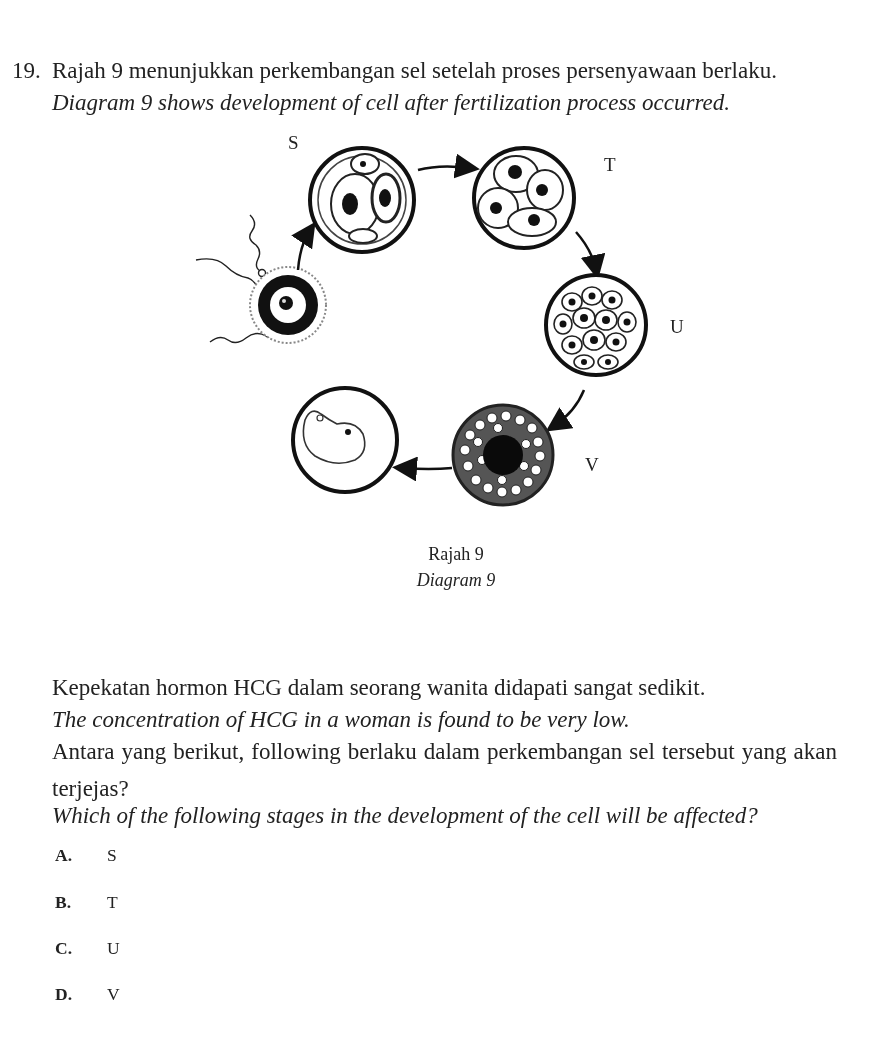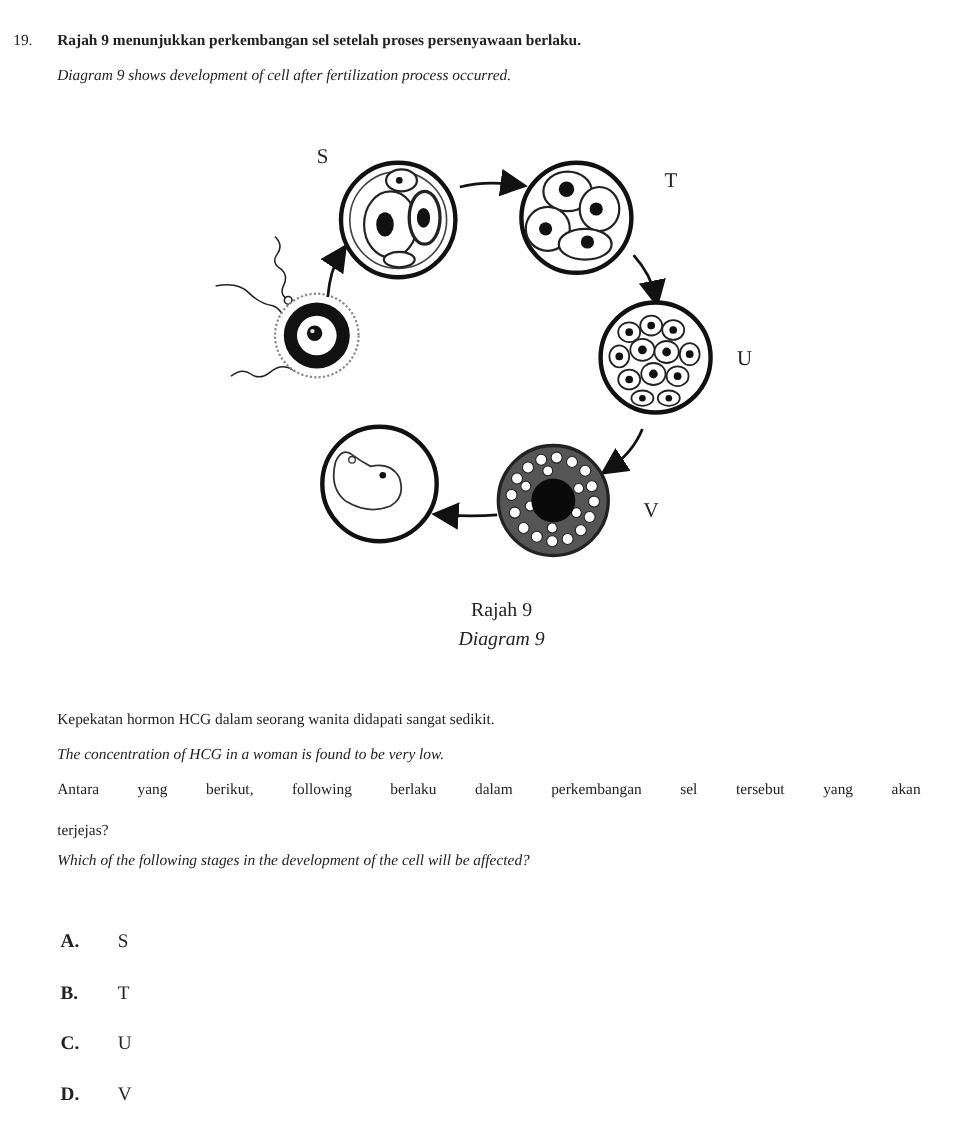--- a/index.html
+++ b/index.html
@@ -1,21 +1,21 @@
 <!DOCTYPE html>
 <html><head>
 <meta charset="utf-8">
 <style>
   html, body { margin: 0; padding: 0; background: #ffffff; }
   body { width: 872px; height: 1037px; position: relative; overflow: hidden;
          font-family: "Liberation Serif", "DejaVu Serif", serif; color: #222; }
-  .line { position: absolute; font-size: 14px; white-space: nowrap; }
+  .line { position: absolute; font-size: 23px; white-space: nowrap; margin-top: 28px; }
   .it { font-style: italic; font-family: Liberation Serif, serif; }
   .qnum { left: 12px; top: 30px; }
-  .q-ms { left: 52px; top: 30px; font-weight: bold; }
+  .q-ms { left: 52px; top: 30px; }
   .q-en { left: 52px; top: 62px; }
   .diagram { position: absolute; left: 180px; top: 120px; width: 520px; height: 400px; }
   .lbl { position: absolute; font-size: 19px; }
   .cap-ms { position: absolute; left: 0; width: 872px; top: 544px; text-align: center; font-size: 18px; padding-left: 20px; }
   .cap-en { position: absolute; left: 0; width: 872px; top: 570px; text-align: center; font-size: 18px; font-style: italic; padding-left: 20px; }
   .p1 { left: 52px; top: 647px; text-align: right; }
   .p2 { left: 52px; top: 679px; text-align: right; }
   .p3 { left: 52px; top: 711px; width: 785px; display: flex; justify-content: space-between; }
   .p3 span { white-space: nowrap; }
   .p4 { left: 52px; top: 748px; }

